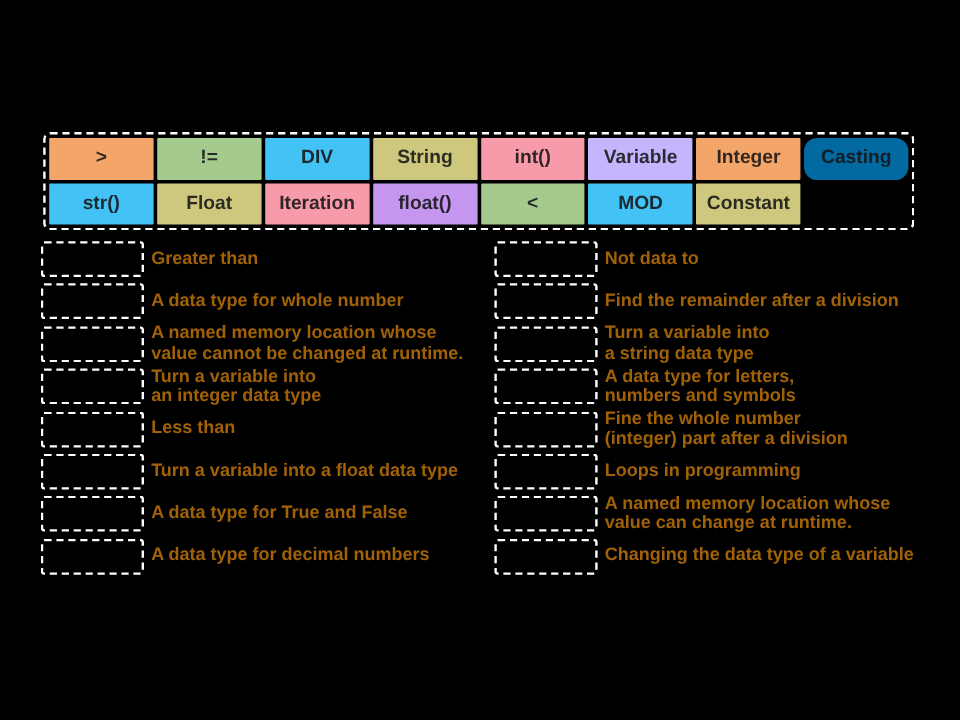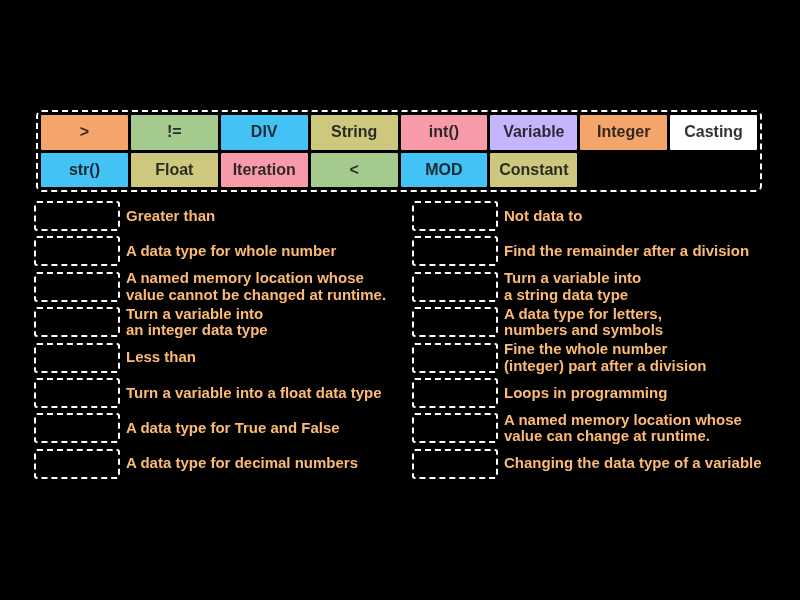--- a/index.html
+++ b/index.html
@@ -54,44 +54,45 @@
     flex: none;
     width: 86px; height: 30px;
     box-sizing: border-box;
     border: 2px dashed #ffffff;
     border-radius: 3px;
     background: transparent;
     cursor: pointer;
   }
   .clue {
     margin-left: 6px;
-    color: #fdba74;
+    color: #a16207;
     font-size: 15px;
     font-weight: 700;
     line-height: 16.5px;
     white-space: pre-line;
   }
 </style>
 </head>
 <body>
 
 <div class="stage">
 
   <div class="tile-bank">
     <div class="tile" style="background: rgb(244, 165, 105);">&gt;</div>
     <div class="tile" style="background: rgb(165, 202, 142);">!=</div>
     <div class="tile" style="background: rgb(66, 194, 245); text-align: right;">DIV</div>
     <div class="tile" style="background: rgb(205, 200, 126);">String</div>
     <div class="tile" style="background: rgb(247, 154, 169);">int()</div>
     <div class="tile" style="background: #c4b5fd;">Variable</div>
     <div class="tile" style="background: rgb(244, 165, 105);">Integer</div>
-    <div class="tile" style="background: #ffffff;">Casting</div>
+    <div class="tile" style="background: #0369a1; border-radius: 11px;">Casting</div>
     <div class="tile" style="background: rgb(66, 194, 245);">str()</div>
     <div class="tile" style="background: rgb(205, 200, 126);">Float</div>
     <div class="tile" style="background: rgb(247, 154, 169);">Iteration</div>
+    <div class="tile" style="background: rgb(196, 150, 240);">float()</div>
     <div class="tile" style="background: rgb(165, 202, 142);">&lt;</div>
     <div class="tile" style="background: rgb(66, 194, 245);">MOD</div>
     <div class="tile" style="background: rgb(205, 200, 126);">Constant</div>
   </div>
 
   <div class="answers">
 
     <div class="col col-left">
       <div class="answer-row">
         <div class="drop-slot"></div>

